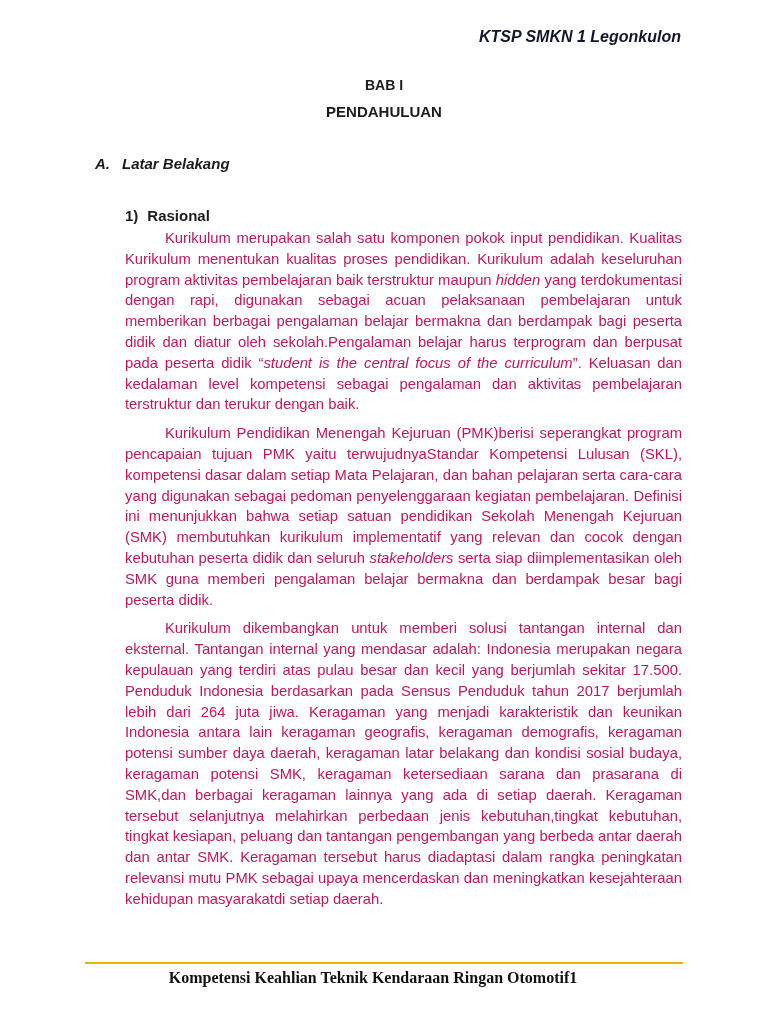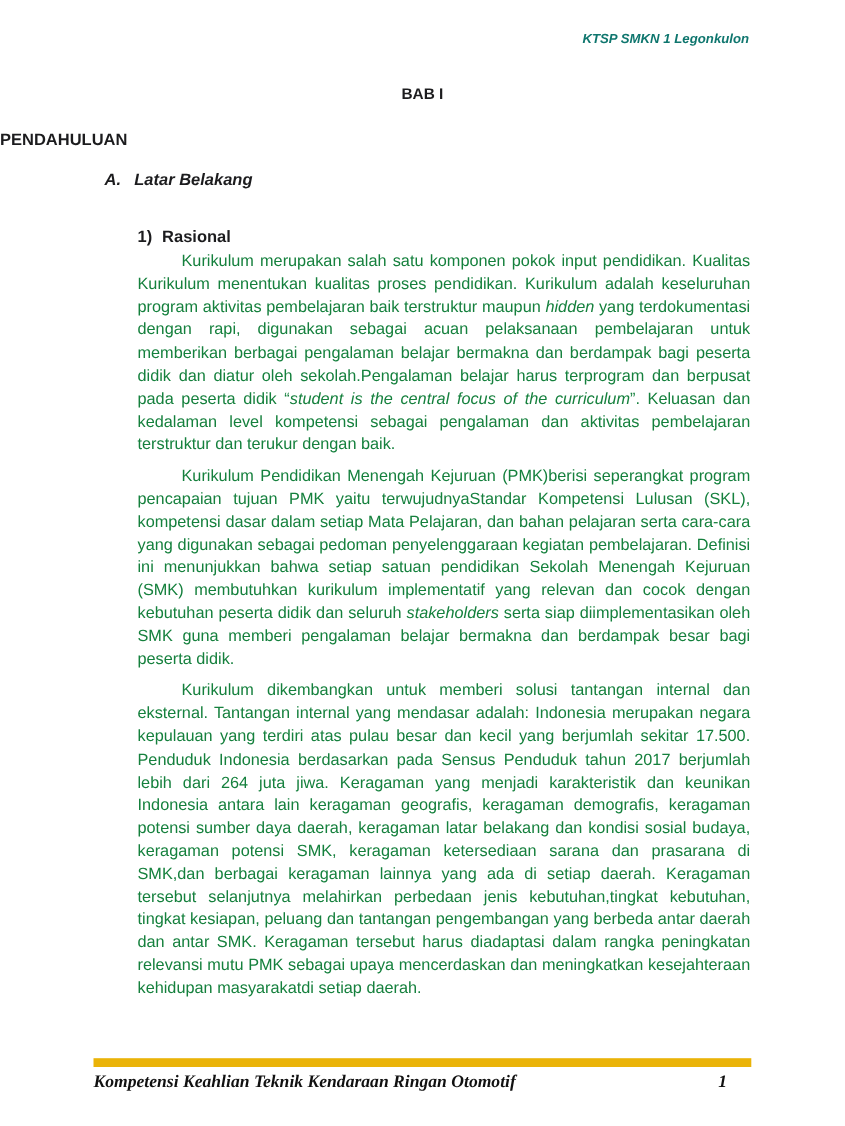--- a/index.html
+++ b/index.html
@@ -10,43 +10,42 @@
     height: 1024px;
     background: #ffffff;
     font-family: "Liberation Sans", sans-serif;
     color: #1c1c1e;
     overflow: hidden;
   }
   .doc-header {
     position: absolute;
     top: 28px;
     right: 87px;
-    font-size: 12px;
+    font-size: 16px;
     font-weight: bold;
     font-style: italic;
-    color: #0f766e;
+    color: #0f172a;
   }
   .chapter {
     position: absolute;
     top: 77px;
     left: 0;
     width: 100%;
     text-align: center;
     font-size: 14px;
     font-weight: bold;
   }
   .chapter-title {
     position: absolute;
     top: 103px;
     left: 0;
     width: 100%;
-    text-align: left;
+    text-align: center;
     font-size: 15px;
     font-weight: bold;
-    margin-top: 16px;
   }
   .section {
     position: absolute;
     top: 155px;
     left: 95px;
     font-size: 15px;
     font-weight: bold;
     font-style: italic;
   }
   .section .label { display: inline-block; margin-right: 12px; }
@@ -59,39 +58,38 @@
   }
   .subsection .label { display: inline-block; margin-right: 9px; }
   .body-text {
     position: absolute;
     top: 228px;
     left: 125px;
     width: 557px;
     font-size: 14.8px;
     line-height: 20.8px;
     text-align: justify;
-    color: #15803d;
+    color: #be185d;
   }
   .para { margin: 0 0 8px 0; text-indent: 40px; }
   .italic { font-style: italic; }
   .footer {
     position: absolute;
     left: 85px;
     right: 85px;
     top: 962px;
-    border-top: 8px solid #eab308;
+    border-top: 2px solid #eab308;
     padding-top: 5px;
     display: flex;
-    justify-content: space-between;
+    justify-content: center;
     align-items: baseline;
     font-family: "Liberation Serif", serif;
     font-weight: bold;
     font-size: 16px;
     color: #111;
-    font-style: italic;
   }
   .footer .page-num { padding-right: 22px; }
 </style>
 </head>
 <body>
 
 <div class="page">
 
   <div class="doc-header">KTSP SMKN 1 Legonkulon</div>
 

